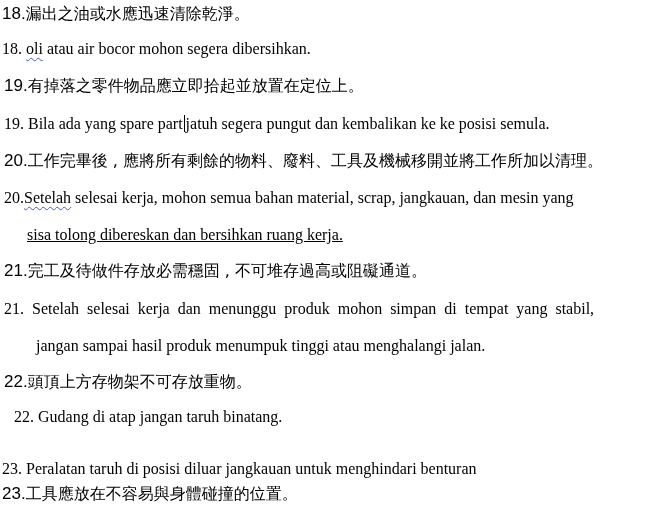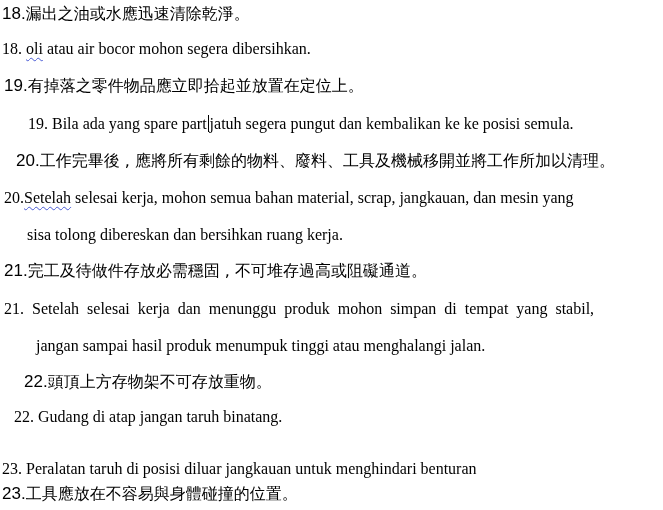--- a/index.html
+++ b/index.html
@@ -18,45 +18,45 @@
   <span class="num">18.</span><span>漏出之油或水應迅速清除乾淨。</span>
 </div>
 <div class="line id" style="top:40px;left:2px;">
   <span>18.</span>
   <span class="squiggle">oli</span><span> atau air bocor mohon segera dibersihkan.</span>
 </div>
 
 <div class="line zh" style="top:76px;left:4px;">
   <span class="num">19.</span><span>有掉落之零件物品應立即拾起並放置在定位上。</span>
 </div>
-<div class="line id" style="top:115px;left:4px;margin-left:24px;">
+<div class="line id" style="top:115px;left:4px;">
   <span>19.</span><span> Bila ada yang spare part</span><span class="caret"></span><span>jatuh segera pungut dan kembalikan ke ke posisi semula.</span>
 </div>
 
-<div class="line zh" style="top:151px;left:16px;text-align:center;">
+<div class="line zh" style="top:151px;left:4px;text-align:center;">
   <span class="num">20.</span><span>工作完畢後 , 應將所有剩餘的物料、廢料、工具及機械移開並將工作所加以清理。</span>
 </div>
 <div class="line id" style="top:189px;left:4px;">
   <span>20.</span><span class="squiggle">Setelah</span><span> selesai kerja, mohon semua bahan material, scrap, jangkauan, dan mesin yang</span>
 </div>
-<div class="line id" style="top:226px;left:27px;">
+<div class="line id" style="top:226px;left:27px;text-decoration:underline;">
   <span>sisa tolong dibereskan dan bersihkan ruang kerja.</span>
 </div>
 
 <div class="line zh" style="top:261px;left:4px;">
   <span class="num">21.</span><span>完工及待做件存放必需穩固 , 不可堆存過高或阻礙通道。</span>
 </div>
 <div class="line id" style="top:300px;left:4px;">
   <span>21.</span><span style="word-spacing:4px;"> Setelah selesai kerja dan menunggu produk mohon simpan di tempat yang stabil,</span>
 </div>
 <div class="line id" style="top:337px;left:36px;">
   <span>jangan sampai hasil produk menumpuk tinggi atau menghalangi jalan.</span>
 </div>
 
-<div class="line zh" style="top:372px;left:4px;margin-left:20px;">
+<div class="line zh" style="top:372px;left:4px;">
   <span class="num">22.</span><span>頭頂上方存物架不可存放重物。</span>
 </div>
 <div class="line id" style="top:408px;left:14px;">
   <span>22. Gudang di atap jangan taruh binatang.</span>
 </div>
 
 <div class="line zh" style="top:444px;left:2px;margin-top:40px;">
   <span class="num">23.</span><span>工具應放在不容易與身體碰撞的位置。</span>
 </div>
 <div class="line id" style="top:460px;left:2px;">

